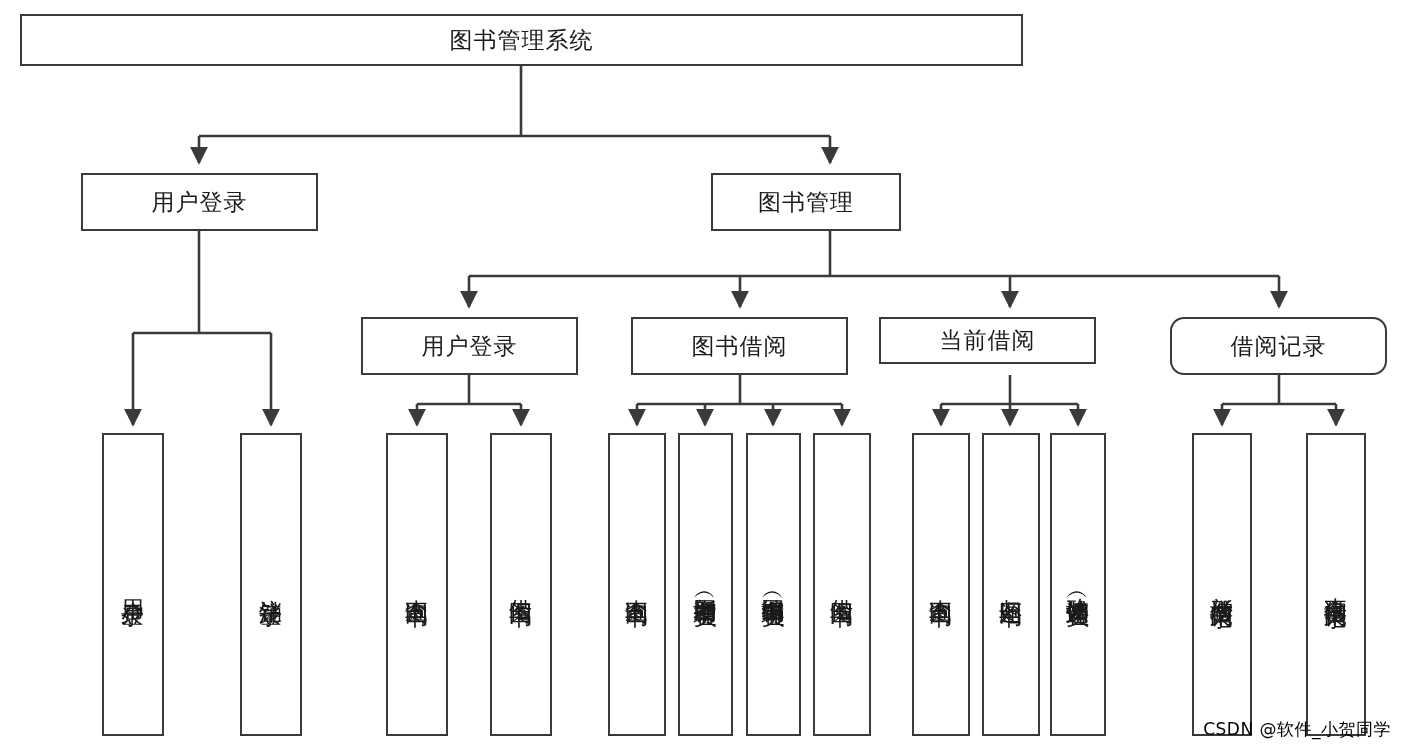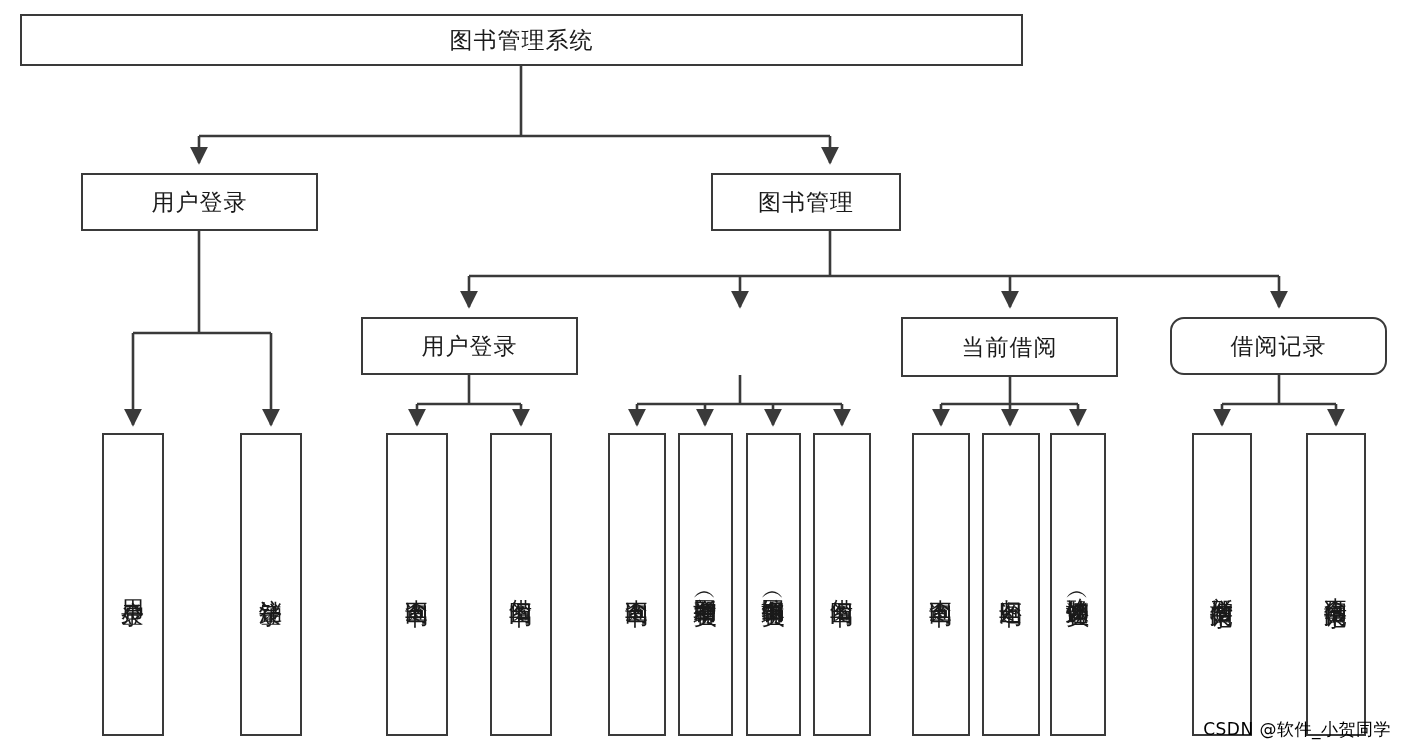--- a/index.html
+++ b/index.html
@@ -123,21 +123,24 @@
   <div class="node node-h" style="left:81px; top:173px; width:237px; height:58px;">
     <span>用户登录</span>
   </div>
   <div class="node node-h" style="left:711px; top:173px; width:190px; height:58px;">
     <span>图书管理</span>
   </div>
 
   <div class="node node-h" style="left:361px; top:317px; width:217px; height:58px;">
     <span>用户登录</span>
   </div>
-  <div class="node node-h" style="left:901px; top:317px; width:217px; height:60px;">
+  <div class="node node-h" style="left:631px; top:317px; width:217px; height:58px;">
+    <span>图书借阅</span>
+  </div>
+  <div class="node node-h" style="left:879px; top:317px; width:217px; height:47px;">
     <span>当前借阅</span>
   </div>
   <div class="node node-h" style="left:1170px; top:317px; width:217px; height:58px;border-radius:14px;">
     <span>借阅记录</span>
   </div>
 
   <div class="node node-v" style="left:102px; top:433px; width:62px; height:303px;">
     <span>用户登录</span>
   </div>
   <div class="node node-v" style="left:240px; top:433px; width:62px; height:303px;">

